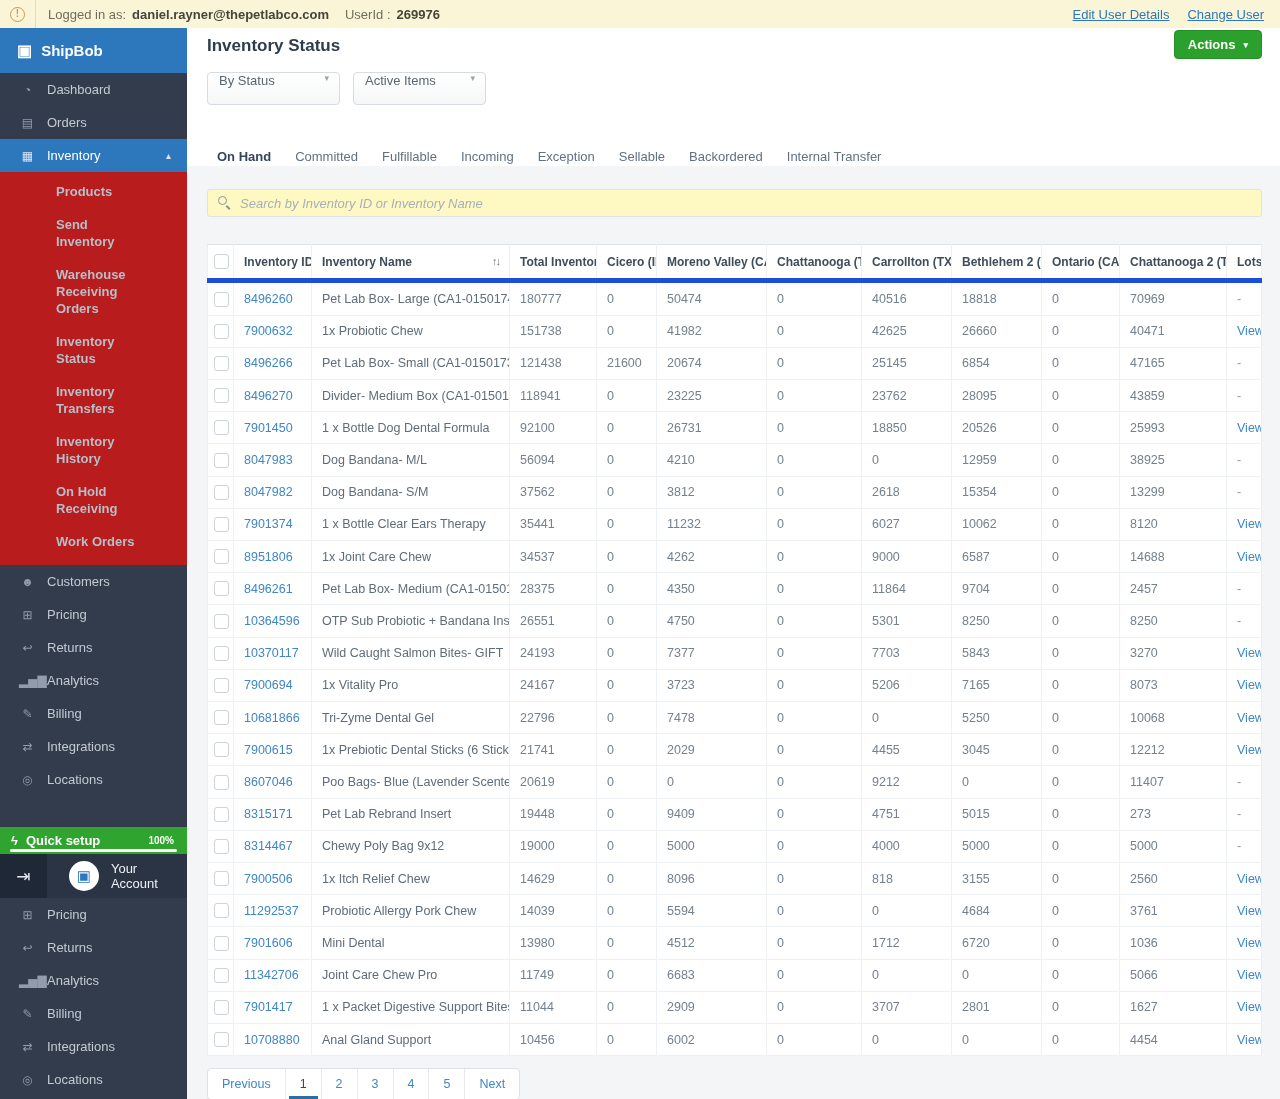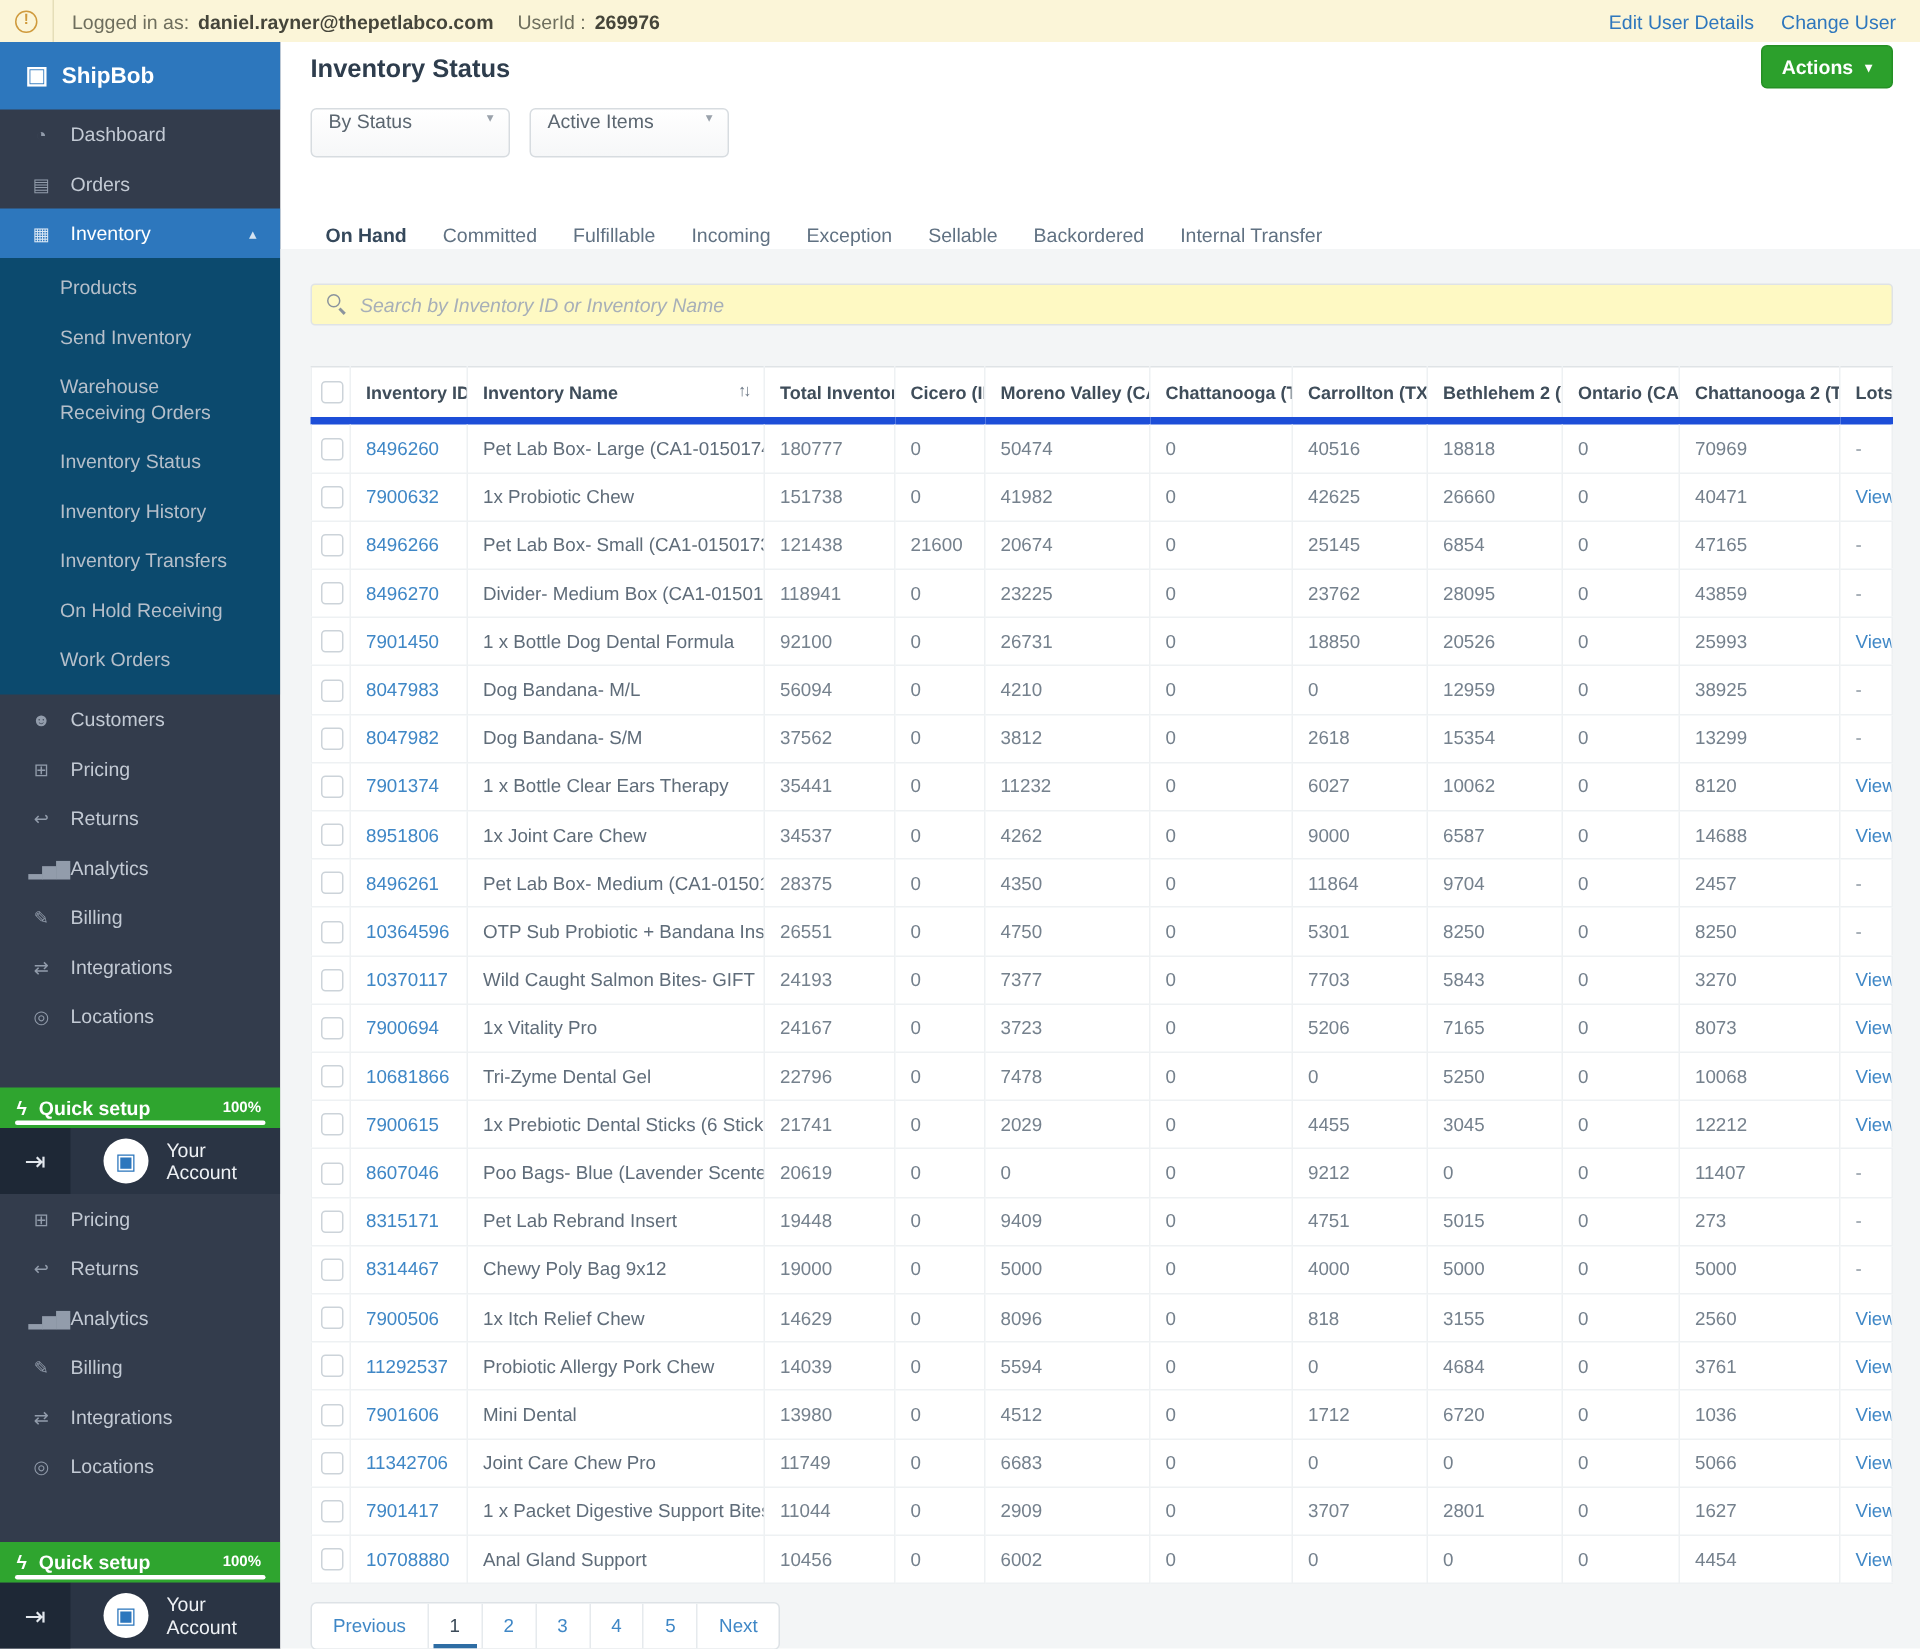--- a/index.html
+++ b/index.html
@@ -10,35 +10,35 @@
   .topbar { position:absolute; top:0; left:0; right:0; height:28px;
     background:#fbf5d8; display:flex; align-items:center; font-size:13px; z-index:5; }
   .info-wrap { width:36px; height:100%; display:flex; align-items:center; justify-content:center;
     border-right:1px solid #e5deb8; }
   .info-icon { width:15px; height:15px; border:1.6px solid #cf9a3c; border-radius:50%;
     color:#cf9a3c; font-size:10px; font-weight:bold; line-height:12px; text-align:center; }
   .login-text { margin-left:12px; color:#6e6e5d; display:flex; gap:6px; align-items:center; }
   .login-text b { color:#45453a; }
   .userid { margin-left:10px; }
   .topbar-links { margin-left:auto; margin-right:16px; display:flex; gap:18px; }
-  .topbar-links a { color:#2e77bd; font-size:13px; cursor:pointer; }
+  .topbar-links a { color:#2e77bd; text-decoration:underline; font-size:13px; cursor:pointer; }
 
   
   .sidebar { position:absolute; top:28px; left:0; bottom:0; width:187px;
     background:#333c4c; overflow:hidden; display:flex; flex-direction:column; }
   .brand { height:45px; background:#2d77bd; color:#fff; display:flex; align-items:center;
     padding-left:17px; gap:9px; font-size:15px; font-weight:bold; flex:none; }
   .brand .logo { font-size:16px; line-height:1; }
   .nav-item { height:33px; flex:none; display:flex; align-items:center;
     padding:0 16px 0 19px; gap:11px; color:#c3cad4; font-size:13px; cursor:pointer; }
   .nav-item .icon { width:17px; text-align:center; color:#929cab; font-size:12px; }
   .nav-item.active { background:#2d77bd; color:#fff; }
   .nav-item.active .icon { color:#d9e7f4; }
   .nav-item .caret { margin-left:auto; font-size:10px; color:#d5e3f1; }
-  .submenu { background:#0c4a6e; padding:3px 0 7px; flex:none; }
+  .submenu { background:#b91c1c; padding:3px 16px 7px; flex:none;font-weight:bold; }
   .sub-item { padding:8px 26px 8px 40px; color:#b6bfca; font-size:13px; line-height:17px; cursor:pointer; }
   .spacer1 { height:31px; flex:none; }
   .spacer2 { height:34px; flex:none; }
   .quick { background:#2fa52f; height:27px; flex:none; display:flex; align-items:center;
     padding:0 13px 0 11px; color:#fff; font-weight:bold; font-size:13px; position:relative; gap:8px; cursor:pointer; }
   .quick .bolt { font-size:13px; }
   .quick .pct { margin-left:auto; font-size:10px; font-weight:bold; }
   .quick .bar { position:absolute; bottom:2px; left:10px; right:10px; height:3px; background:#fff; border-radius:2px; }
   .account { height:44px; flex:none; background:#2a3444; display:flex; align-items:center; cursor:pointer; }
   .account .door { width:47px; height:100%; background:#1e2836; display:flex; align-items:center;
@@ -149,23 +149,23 @@
 
   <div class="submenu">
   <div class="sub-item">Products</div>
 
   <div class="sub-item">Send Inventory</div>
 
   <div class="sub-item">Warehouse Receiving Orders</div>
 
   <div class="sub-item">Inventory Status</div>
 
+  <div class="sub-item">Inventory Transfers</div>
+
   <div class="sub-item">Inventory History</div>
-
-  <div class="sub-item">Inventory Transfers</div>
 
   <div class="sub-item">On Hold Receiving</div>
 
   <div class="sub-item">Work Orders</div>
 </div>
 
   <div>
   <div class="nav-item">
     <span class="icon">☻</span>
     <span>Customers</span>

